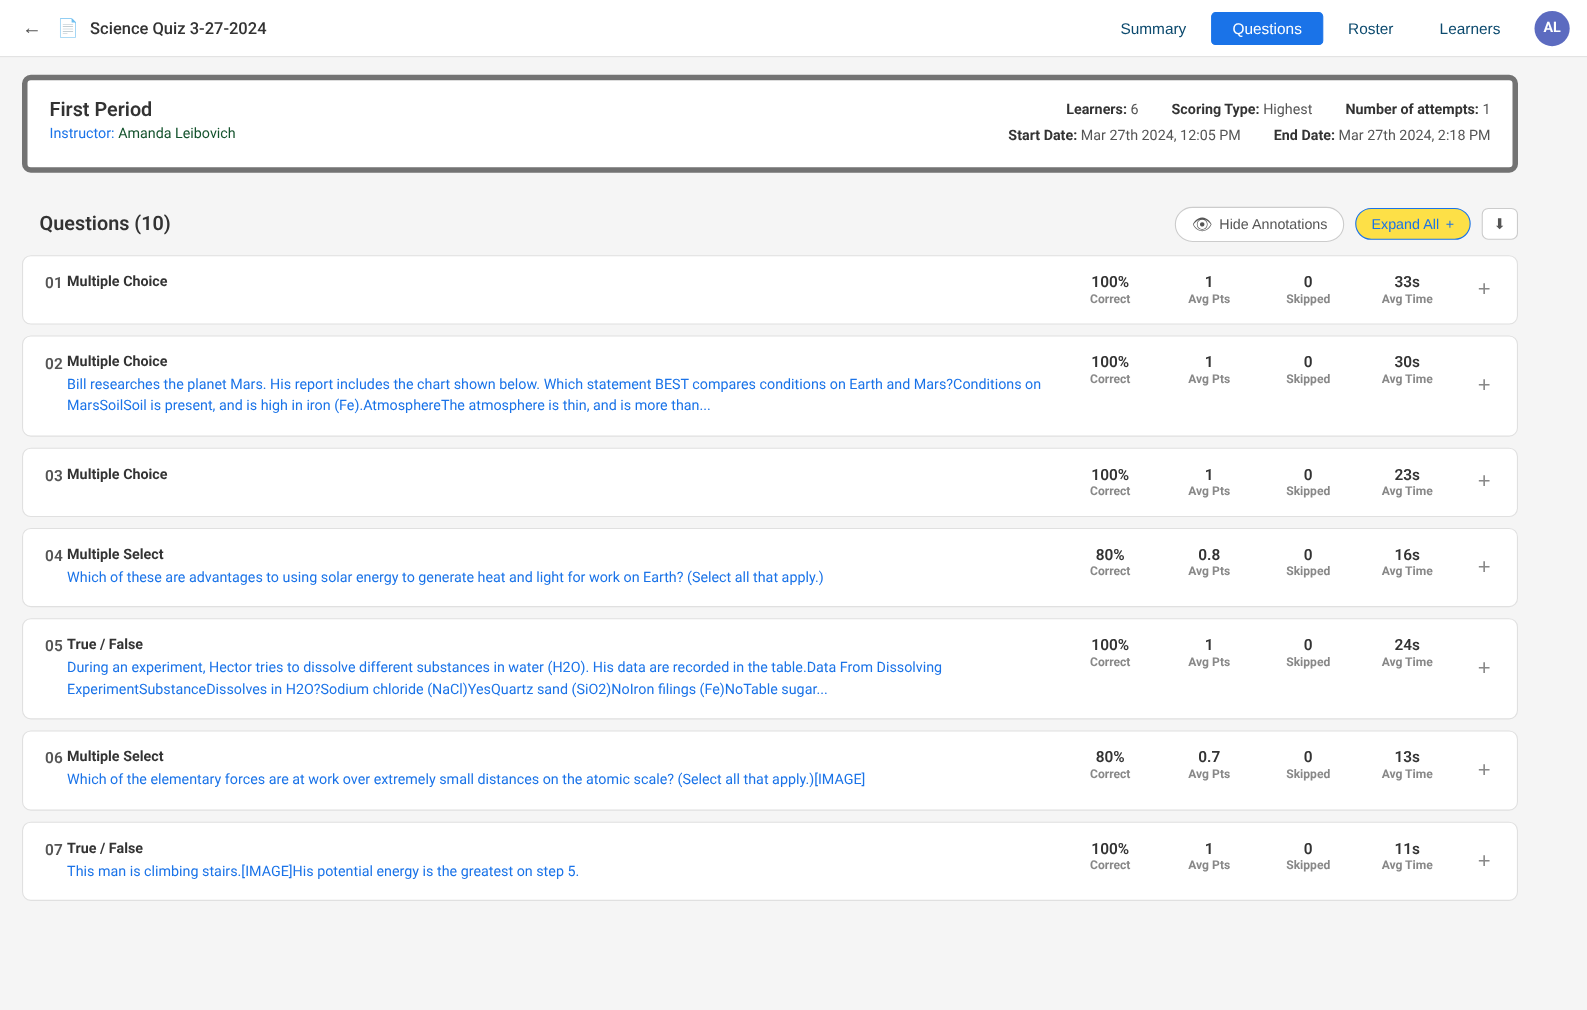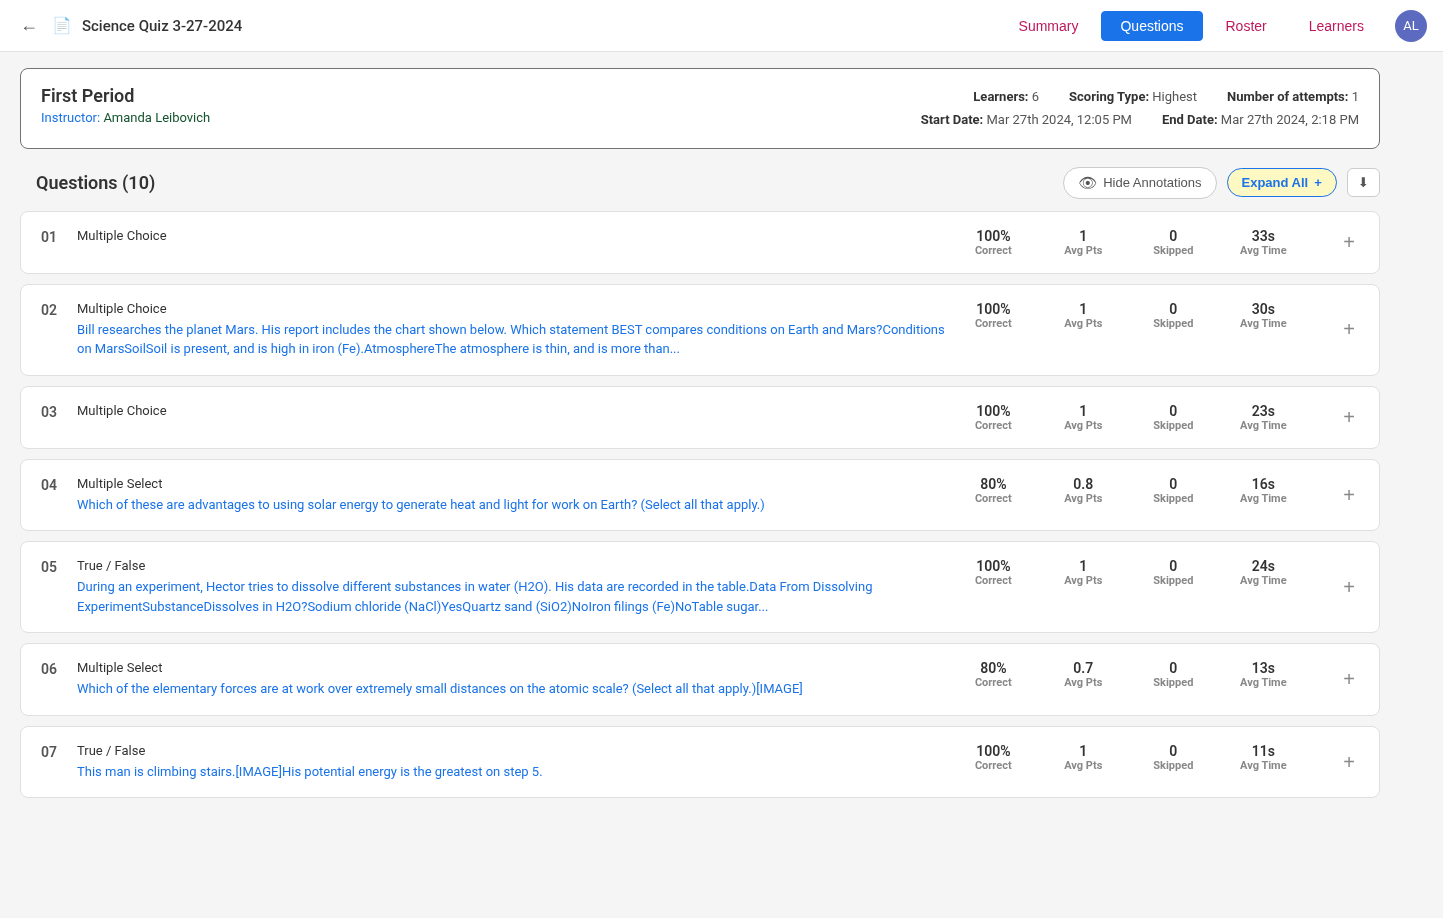--- a/index.html
+++ b/index.html
@@ -10,36 +10,36 @@
       display: flex; align-items: center; background: #fff; border-bottom: 1px solid #e0e0e0;
       padding: 0 16px; height: 52px; position: sticky; top: 0; z-index: 100;
     }
     .top-nav-left { display: flex; align-items: center; gap: 10px; flex: 1; }
     .back-btn { background: none; border: none; cursor: pointer; font-size: 18px; color: #555; padding: 4px; }
     .doc-icon { color: #4a90d9; font-size: 16px; }
     .quiz-title { font-size: 15px; font-weight: 500; color: #333; }
     .top-nav-tabs { display: flex; align-items: center; gap: 4px; }
     .nav-tab {
       padding: 6px 18px; border-radius: 4px; border: 1px solid transparent;
-      cursor: pointer; font-size: 14px; color: #be185d; background: none;
+      cursor: pointer; font-size: 14px; color: #0c4a6e; background: none;
     }
     .nav-tab.active { background: #1a73e8; color: #fff; border-color: #1a73e8; }
     .avatar {
       width: 32px; height: 32px; border-radius: 50%; background: #5c6bc0;
       color: #fff; display: flex; align-items: center; justify-content: center;
-      font-size: 13px; font-weight: 400; margin-left: 12px;
+      font-size: 13px; font-weight: 700; margin-left: 12px;
     }
 
     
     .main { padding: 16px 20px; max-width: 1400px; }
 
     
     .info-card {
-      background: #fff; border: 1px solid #737373; border-radius: 8px;
-      padding: 16px 20px; margin-bottom: 18px;
+      background: #fff; border: 5px solid #737373; border-radius: 8px;
+      padding: 16px 20px; margin-bottom: 31px;
       display: flex; align-items: flex-start; justify-content: space-between;
     }
     .info-card-left h2 { font-size: 18px; font-weight: 600; margin-bottom: 4px; }
     .info-card-left .instructor { font-size: 13px; color: #555; }
     .info-card-left .instructor span { color: #1a73e8; }
     .info-card-right { text-align: right; font-size: 13px; color: #555; line-height: 1.8; }
     .info-card-right .row { display: flex; gap: 30px; justify-content: flex-end; }
     .info-card-right strong { color: #333; }
 
     
@@ -49,37 +49,37 @@
     .questions-title { font-size: 18px; font-weight: 600; }
     .header-actions { display: flex; align-items: center; gap: 10px; }
     .hide-annotations-btn {
       display: flex; align-items: center; gap: 6px;
       border: 1px solid #ccc; border-radius: 20px; padding: 6px 14px;
       background: #fff; cursor: pointer; font-size: 13px; color: #555;
     }
     .expand-all-btn {
       display: flex; align-items: center; gap: 6px;
       border: 1px solid #1a73e8; border-radius: 20px; padding: 6px 14px;
-      background: #fef9c3; cursor: pointer; font-size: 13px; color: #1a73e8; font-weight: 700;
+      background: #fde047; cursor: pointer; font-size: 13px; color: #1a73e8; font-weight: 400;
     }
     .download-btn {
       border: 1px solid #ccc; border-radius: 6px; padding: 6px 10px;
       background: #fff; cursor: pointer; color: #555;
     }
 
     
     .question-list { display: flex; flex-direction: column; gap: 0; }
     .question-item {
       background: #fff; border: 1px solid #e0e0e0; border-radius: 8px;
       padding: 16px 20px; margin-bottom: 10px;
-      display: flex; align-items: flex-start; gap: 16px;
+      display: flex; align-items: flex-start; 
     }
     .q-number { font-size: 14px; font-weight: 600; color: #555; min-width: 20px; padding-top: 1px; }
     .q-content { flex: 1; }
-    .q-type { font-size: 13px; font-weight: 400; color: #333; margin-bottom: 4px; }
+    .q-type { font-size: 13px; font-weight: 700; color: #333; margin-bottom: 4px; }
     .q-text { font-size: 13px; color: #1a73e8; line-height: 1.5; }
     .q-stats { display: flex; align-items: flex-start; gap: 30px; min-width: 360px; }
     .stat { text-align: center; min-width: 60px; }
     .stat-value { font-size: 14px; font-weight: 600; color: #333; }
     .stat-label { font-size: 11px; color: #888; font-weight: bold; }
     .expand-btn {
       background: none; border: none; cursor: pointer; color: #888; font-size: 20px; padding: 0 4px;
       align-self: center;
     }
 

